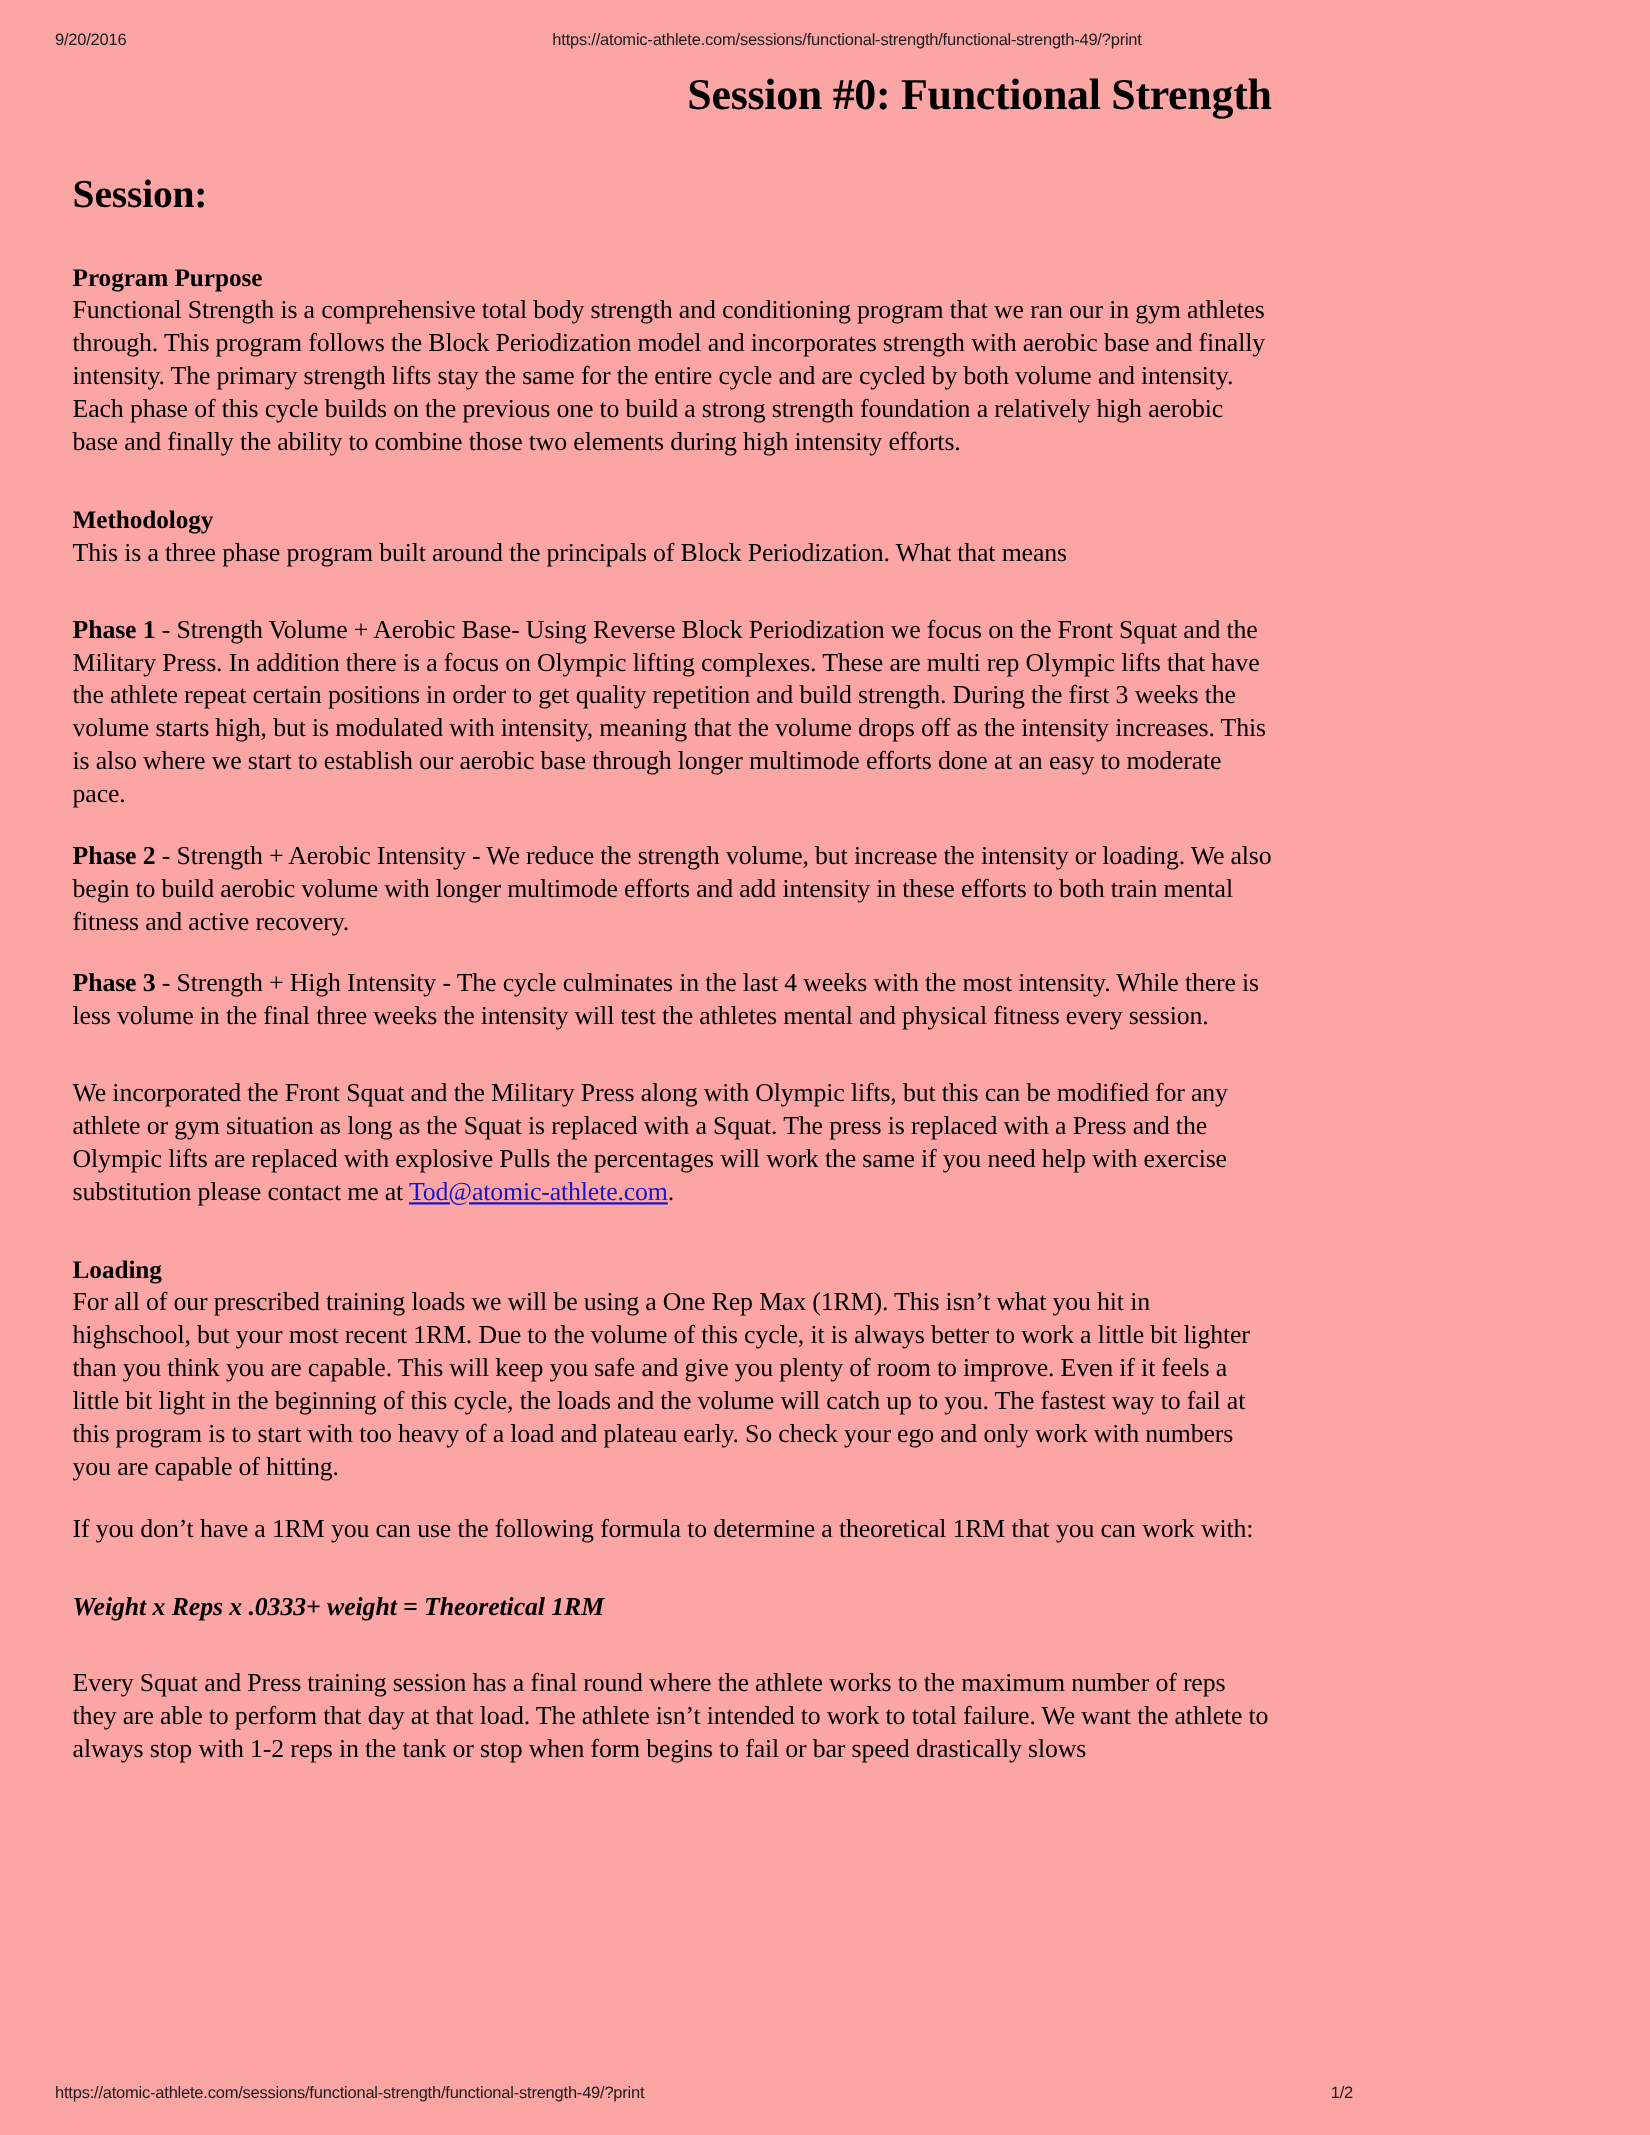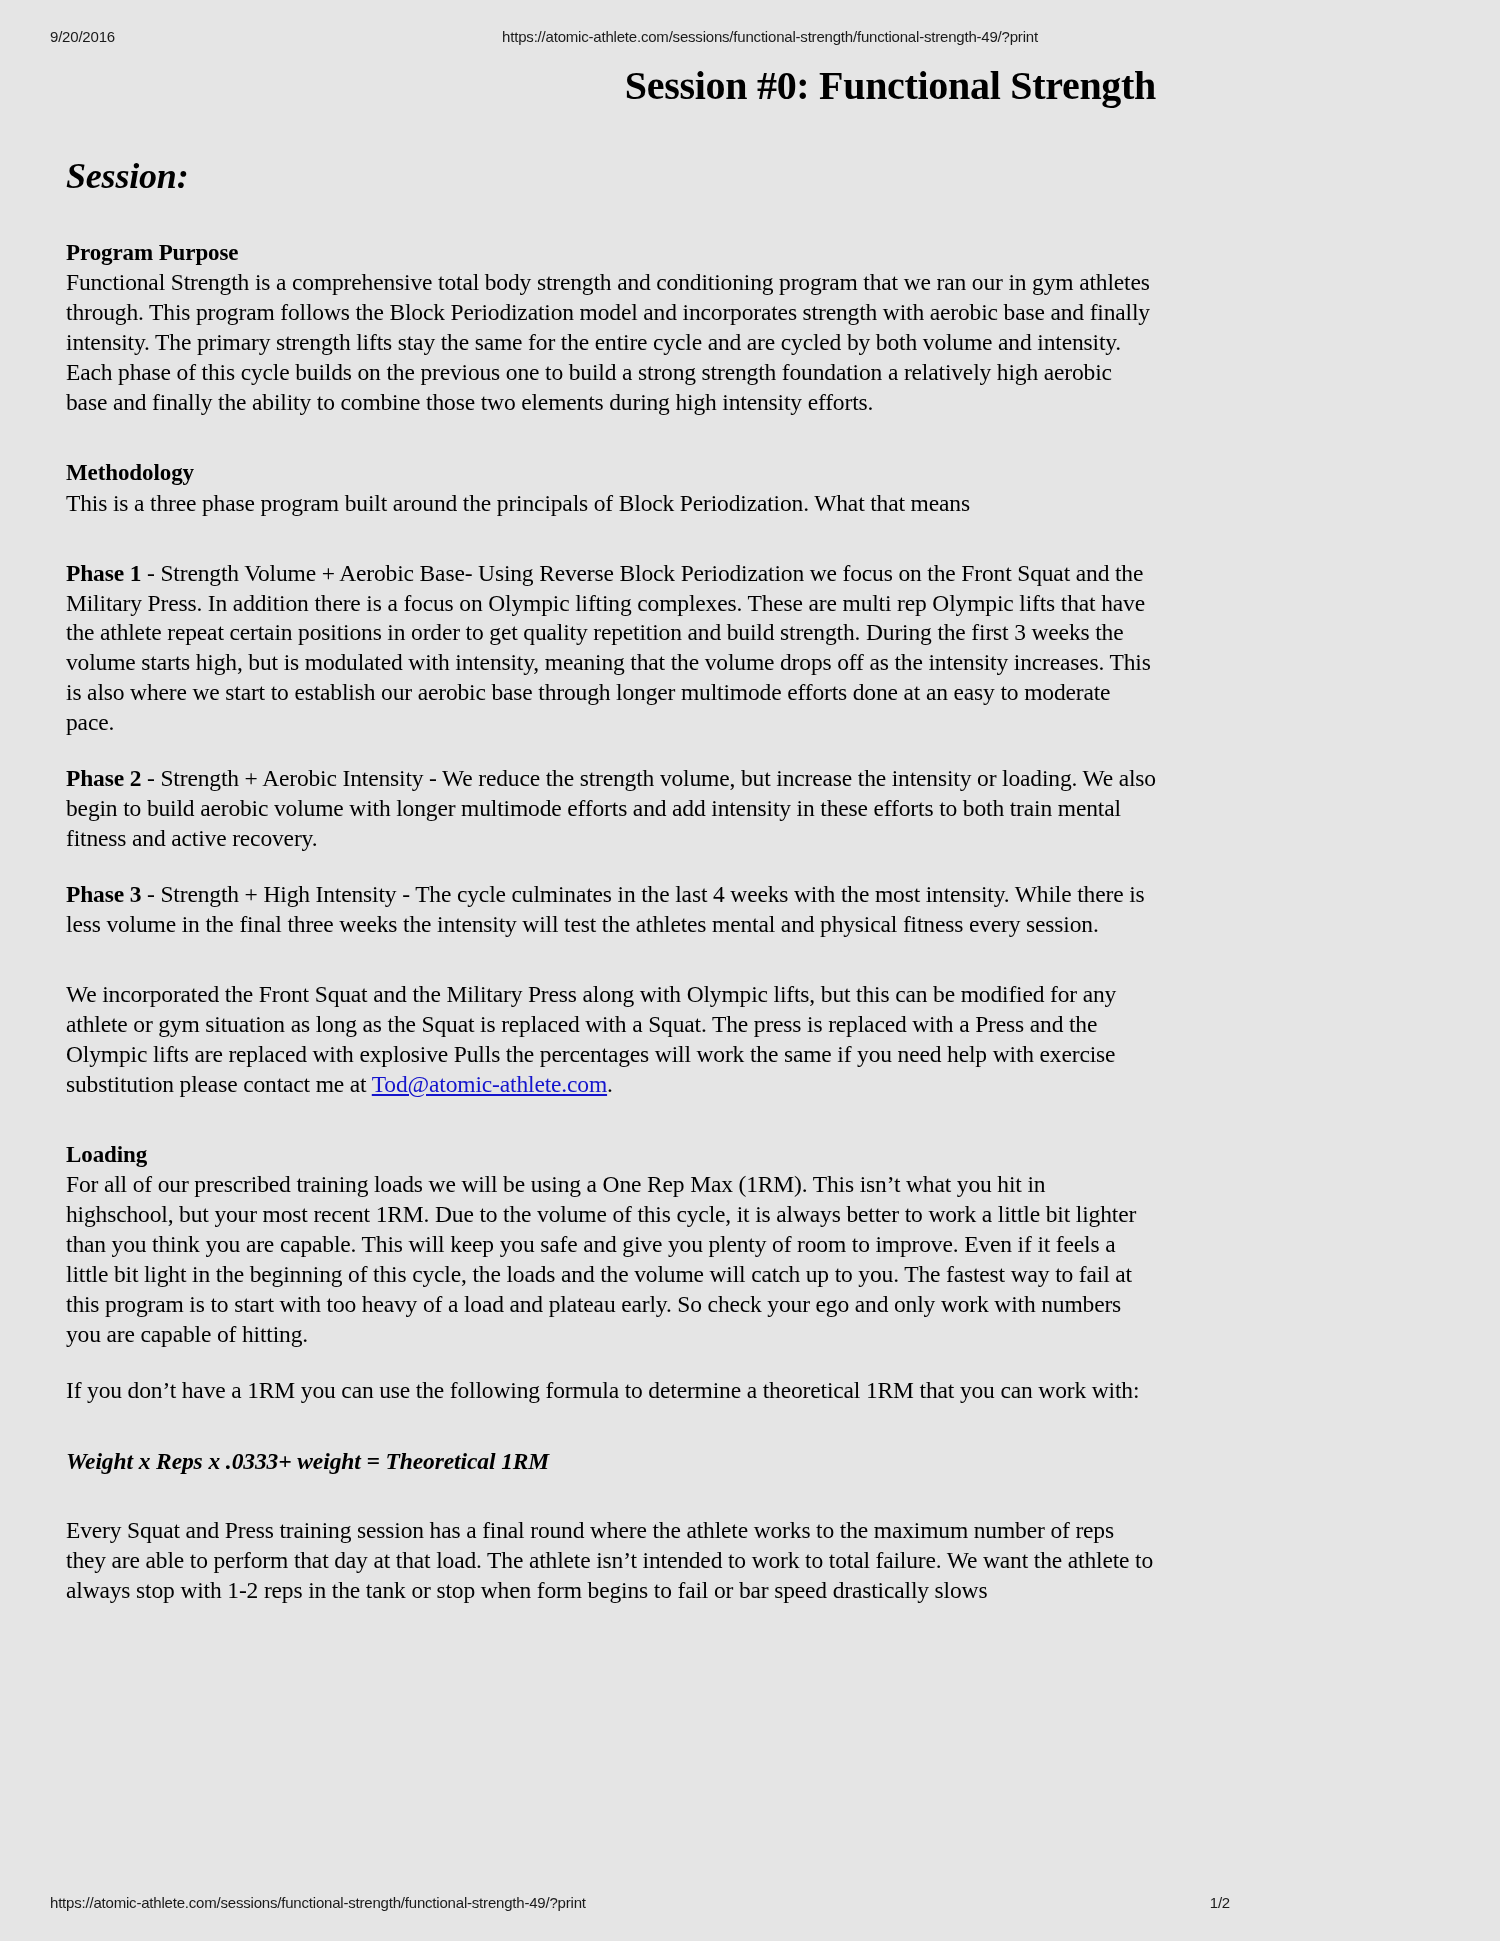--- a/index.html
+++ b/index.html
@@ -4,21 +4,21 @@
 <style>
   html, body {
     margin: 0;
     padding: 0;
     background: #ffffff;
   }
   .page {
     position: relative;
     width: 1500px;
     height: 1941px;
-    background: #e5e5e5;
+    background: #fca5a5;
     box-sizing: border-box;
     font-family: "Liberation Serif", "DejaVu Serif", serif;
     color: #000000;
     overflow: hidden;
   }
   
   .print-header {
     position: absolute;
     top: 28px;
     left: 50px;
@@ -55,21 +55,20 @@
     letter-spacing: -0.3px;
     text-align: right;
   }
   h2.doc-subtitle {
     font-size: 36px;
     font-weight: bold;
     margin: 44px 0 0 0;
     padding: 0;
     line-height: 1.2;
     letter-spacing: -0.2px;
-    font-style: italic;
   }
   .sec {
     margin-top: 40px;
   }
   .sec-head {
     font-size: 23px;
     font-weight: bold;
     line-height: 1.28;
     margin: 0;
     letter-spacing: -0.1px;

